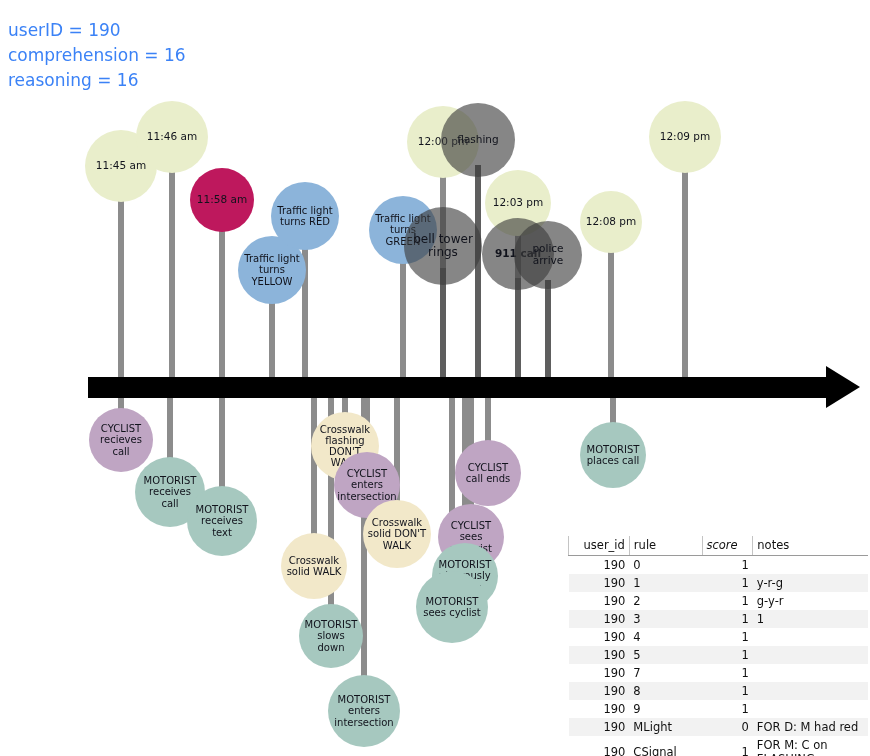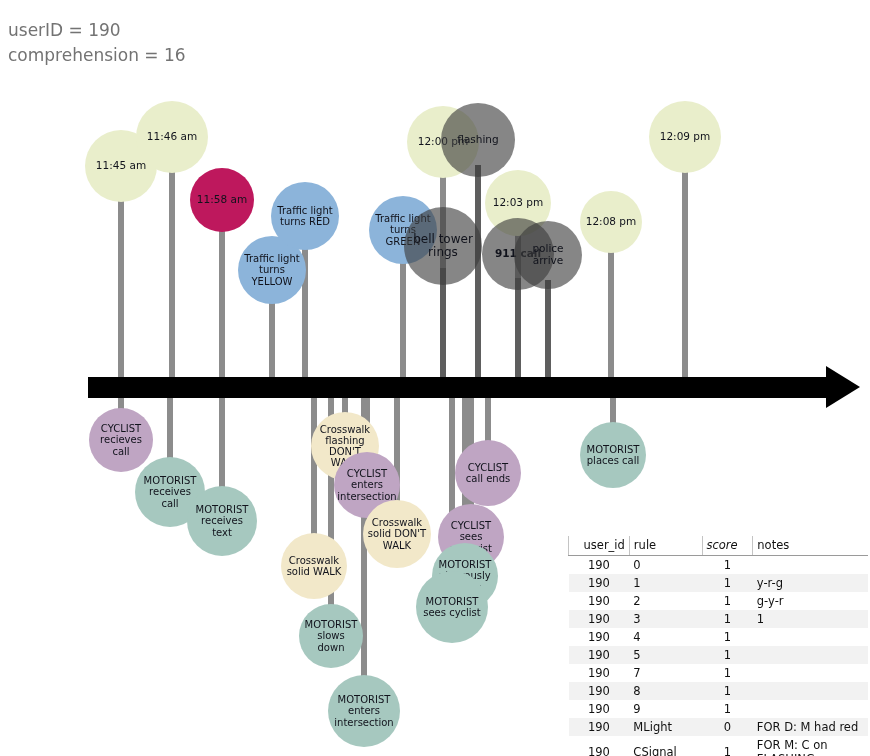--- a/index.html
+++ b/index.html
@@ -6,21 +6,21 @@
   body{
     width:870px;height:756px;
     background:#ffffff;
     font-family:"DejaVu Sans", sans-serif;
     overflow:hidden;
     position:relative;
   }
   #stage{position:absolute;left:0;top:0;width:870px;height:756px;}
 
   
-  .hdr{position:absolute;left:8px;top:18px;font-size:17px;color:#737373;line-height:25px;}
+  .hdr{position:absolute;left:8px;top:18px;font-size:17px;color:#3b82f6;line-height:25px;}
   .hdr div{white-space:pre;}
 
   
   .axis-bar{
     position:absolute;left:88px;top:377px;width:740px;height:21px;
     background:#000;
   }
   .axis-head{
     position:absolute;left:826px;top:366px;width:0;height:0;
     border-top:21px solid transparent;
@@ -51,32 +51,33 @@
   .tbl table{border-collapse:collapse;width:300px;}
   .tbl th{
     font-weight:normal;text-align:left;padding:2px 4px 3px 4px;
     border-bottom:1px solid #9a9a9a;
     border-left:1px solid #c4c4c4;
     background:#ffffff;
   }
   .tbl th.first{border-left:1px solid #c4c4c4;}
   .tbl td{padding:2px 4px;border:none;}
   .tbl tr.alt td{background:#f2f2f2;}
-  .tbl td.num{text-align:center;}
+  .tbl td.num{text-align:right;}
   .tbl td.lft{text-align:left;}
   .tbl tr.last td{border-bottom:1px solid #d8d8d8;}
 </style>
 </head>
 <body>
 
 <div id="stage">
 
   <div class="hdr">
     <div>userID = 190</div>
     <div>comprehension = 16</div>
+    <div>reasoning = 16</div>
   </div>
 
   <div id="stems-above">
       <div class="stem" style="left: 118px; top: 190px; height: 189px;"></div>
       <div class="stem" style="left: 169px; top: 160px; height: 219px;"></div>
       <div class="stem" style="left: 219px; top: 222px; height: 157px;"></div>
       <div class="stem" style="left: 269px; top: 290px; height: 89px;"></div>
       <div class="stem" style="left: 302px; top: 240px; height: 139px;"></div>
       <div class="stem" style="left: 400px; top: 252px; height: 127px;"></div>
       <div class="stem" style="left: 440px; top: 166px; height: 213px;"></div>

